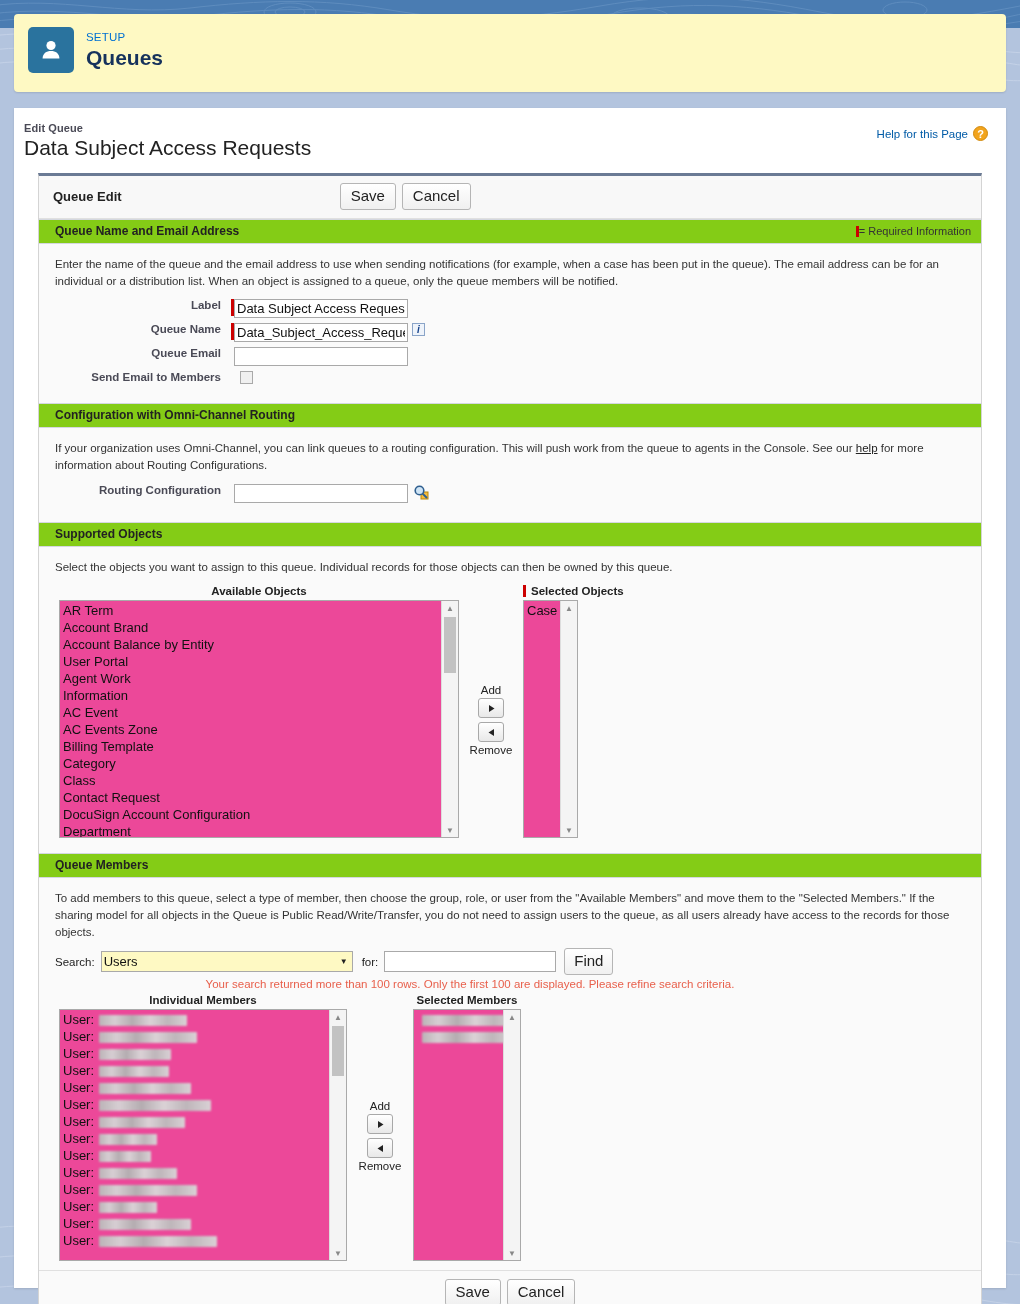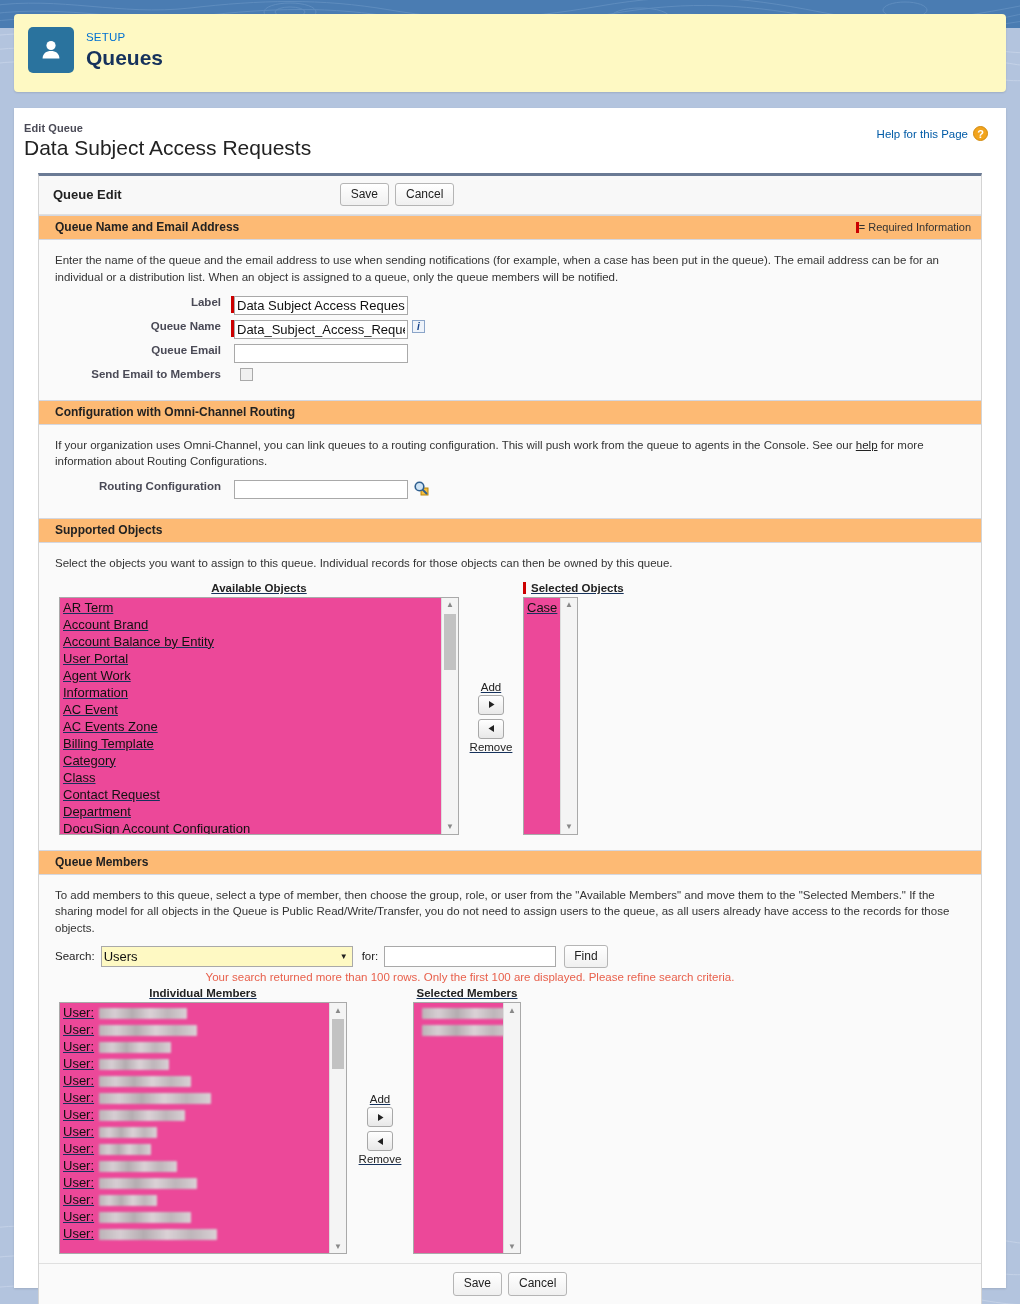--- a/index.html
+++ b/index.html
@@ -110,31 +110,31 @@
   .btn-bar-title {
     font-size: 13px; font-weight: bold; color: #222; flex: 0 0 auto;
   }
   .btn-bar-buttons {
     margin-left: 218px; display: flex; gap: 6px;
   }
   .sf-btn {
     background: linear-gradient(to bottom, #ffffff 0%, #f0f0f0 100%);
     border: 1px solid #b5b5b5;
     border-radius: 3px;
-    font-size: 12px;
+    font-size: 15px;
     font-family: "Liberation Sans", sans-serif;
     color: #222;
     padding: 3px 10px 4px 10px;
     cursor: pointer;
     line-height: 1.2;
   }
 
   
   .sec-head {
-    background: #fdba74;
+    background: #84cc16;
     border-top: 1px solid #d4d7e0;
     border-bottom: 1px solid #d4d7e0;
     padding: 4px 10px 5px 16px;
     font-size: 12px; font-weight: bold; color: #222;
     display: flex; align-items: center;
   }
   .sec-head .req-note {
     margin-left: auto; font-weight: normal; font-size: 11px; color: #333;
     display: flex; align-items: center; 
   }
@@ -194,21 +194,21 @@
     margin-left: 6px;
     cursor: pointer;
   }
   .lookup-icon {
     margin-left: 5px; width: 16px; height: 16px;
     cursor: pointer; display: inline-block;
   }
 
   
   .dual {
-    display: flex; align-items: flex-start; margin-top: 6px; text-decoration: underline;
+    display: flex; align-items: flex-start; margin-top: 6px;
   }
   .dual-col { display: flex; flex-direction: column; }
   .dual-head {
     font-size: 11.5px; font-weight: bold; color: #222;
     text-align: center; margin-bottom: 3px;
     display: flex; align-items: center; justify-content: center;
   }
   .listbox {
     border: 1px solid #a9a9a9;
     background: #ec4899;
@@ -423,22 +423,22 @@
                 <div class="opt">Account Balance by Entity</div>
                 <div class="opt">User Portal</div>
                 <div class="opt">Agent Work</div>
                 <div class="opt">Information</div>
                 <div class="opt">AC Event</div>
                 <div class="opt">AC Events Zone</div>
                 <div class="opt">Billing Template</div>
                 <div class="opt">Category</div>
                 <div class="opt">Class</div>
                 <div class="opt">Contact Request</div>
+                <div class="opt">DocuSign Account Configuration</div>
                 <div class="opt">Department</div>
-                <div class="opt">DocuSign Account Configuration</div>
               </div>
             <div class="vscroll">
               <div class="arr up">▲</div>
               <div class="thumb" style="top:16px;height:56px;"></div>
               <div class="arr down">▼</div>
             </div>
           </div>
         </div>
 
         <div class="midcol" style="width:64px;height:238px;margin-top:16px;">

